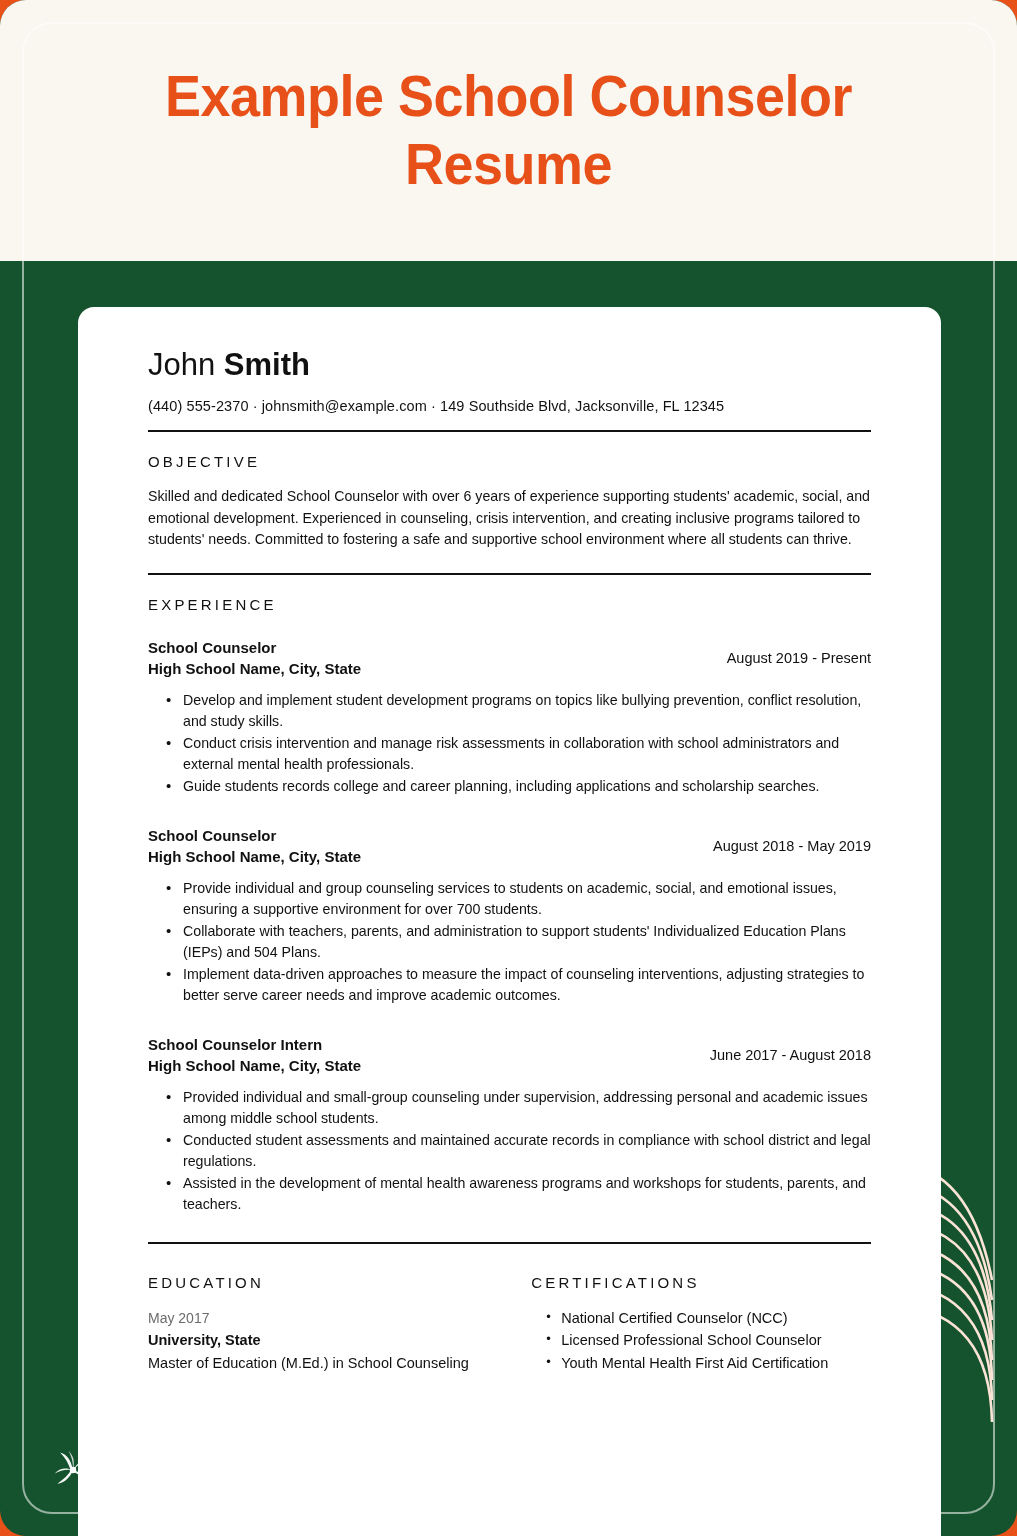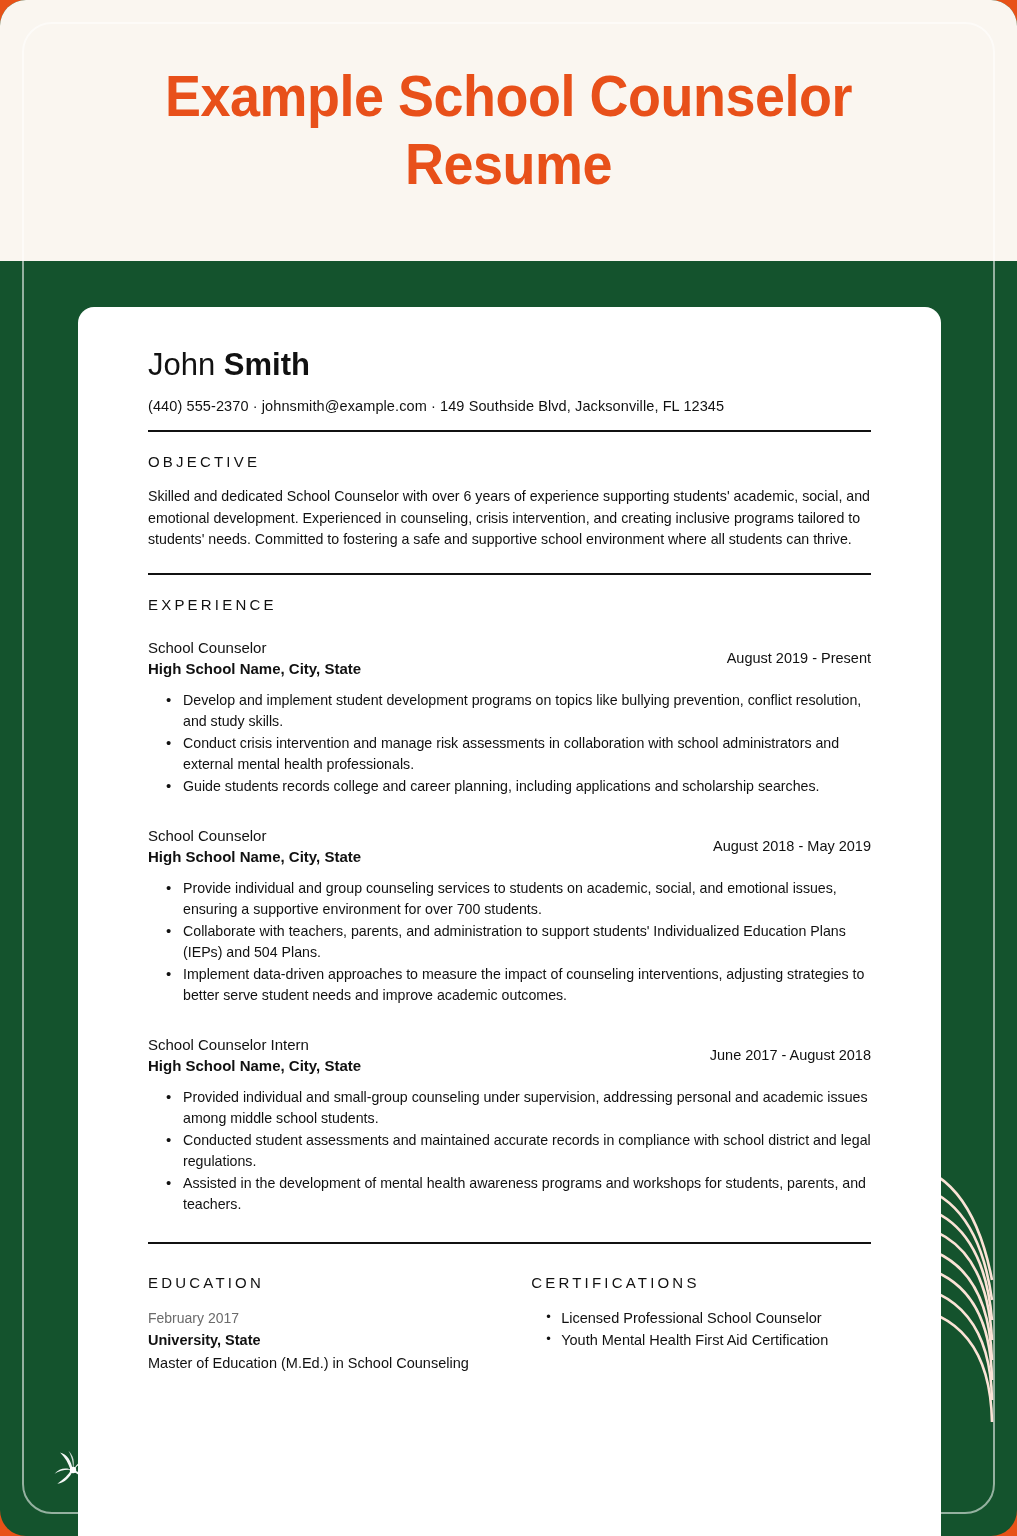--- a/index.html
+++ b/index.html
@@ -81,21 +81,21 @@
     margin-top:21px; font-weight:normal;
   }
 
   .objective-text {
     font-size:14.2px; line-height:21.5px; color:#111;
     margin-top:16px; text-align:left;
   }
 
   .job { margin-top:24px; position:relative; }
   .job-head { position:relative; min-height:40px; }
-  .job-title { font-size:15px; font-weight:normal; color:#111; line-height:21px; }
+  .job-title { font-size:15px; font-weight:bold; color:#111; line-height:21px; }
   .job-org   { font-size:15px; font-weight:bold; color:#111; line-height:21px; }
   .job-date {
     position:absolute; right:0; top:50%; transform:translateY(-50%);
     font-size:14.5px; color:#111; white-space:nowrap;
   }
 
   ul.bullets { margin-top:11px; padding-left:35px; list-style:none; }
   ul.bullets li {
     font-size:14.2px; line-height:21px; color:#111;
     position:relative; margin-bottom:1px; padding-left:0;
@@ -204,21 +204,21 @@
 
       <div class="job" style="margin-top:28px;">
         <div class="job-head">
           <div class="job-title">School Counselor</div>
           <div class="job-org">High School Name, City, State</div>
           <div class="job-date">August 2018 - May 2019</div>
         </div>
         <ul class="bullets">
           <li>Provide individual and group counseling services to students on academic, social, and emotional issues, ensuring a supportive environment for over 700 students.</li>
           <li>Collaborate with teachers, parents, and administration to support students' Individualized Education Plans (IEPs) and 504 Plans.</li>
-          <li>Implement data-driven approaches to measure the impact of counseling interventions, adjusting strategies to better serve student needs and improve academic outcomes.</li>
+          <li>Implement data-driven approaches to measure the impact of counseling interventions, adjusting strategies to better serve career needs and improve academic outcomes.</li>
         </ul>
       </div>
 
       <div class="job" style="margin-top:28px;">
         <div class="job-head">
           <div class="job-title">School Counselor Intern</div>
           <div class="job-org">High School Name, City, State</div>
           <div class="job-date">June 2017 - August 2018</div>
         </div>
         <ul class="bullets">
@@ -226,27 +226,28 @@
           <li>Conducted student assessments and maintained accurate records in compliance with school district and legal regulations.</li>
           <li>Assisted in the development of mental health awareness programs and workshops for students, parents, and teachers.</li>
         </ul>
       </div>
 
       <div class="rule-bottom"></div>
 
       <div class="two-col">
         <div class="col-left">
           <div class="sec-head" style="margin-top:10px;">EDUCATION</div>
-          <div class="edu-date">February 2017</div>
+          <div class="edu-date">May 2017</div>
           <div class="edu-school">University, State</div>
           <div class="edu-degree">Master of Education (M.Ed.) in School Counseling</div>
         </div>
         <div class="col-right">
           <div class="sec-head" style="margin-top:10px;">CERTIFICATIONS</div>
           <ul class="cert">
+            <li>National Certified Counselor (NCC)</li>
             <li>Licensed Professional School Counselor</li>
             <li>Youth Mental Health First Aid Certification</li>
           </ul>
         </div>
       </div>
 
     </div>
   </div>
 
   <div id="logo">

